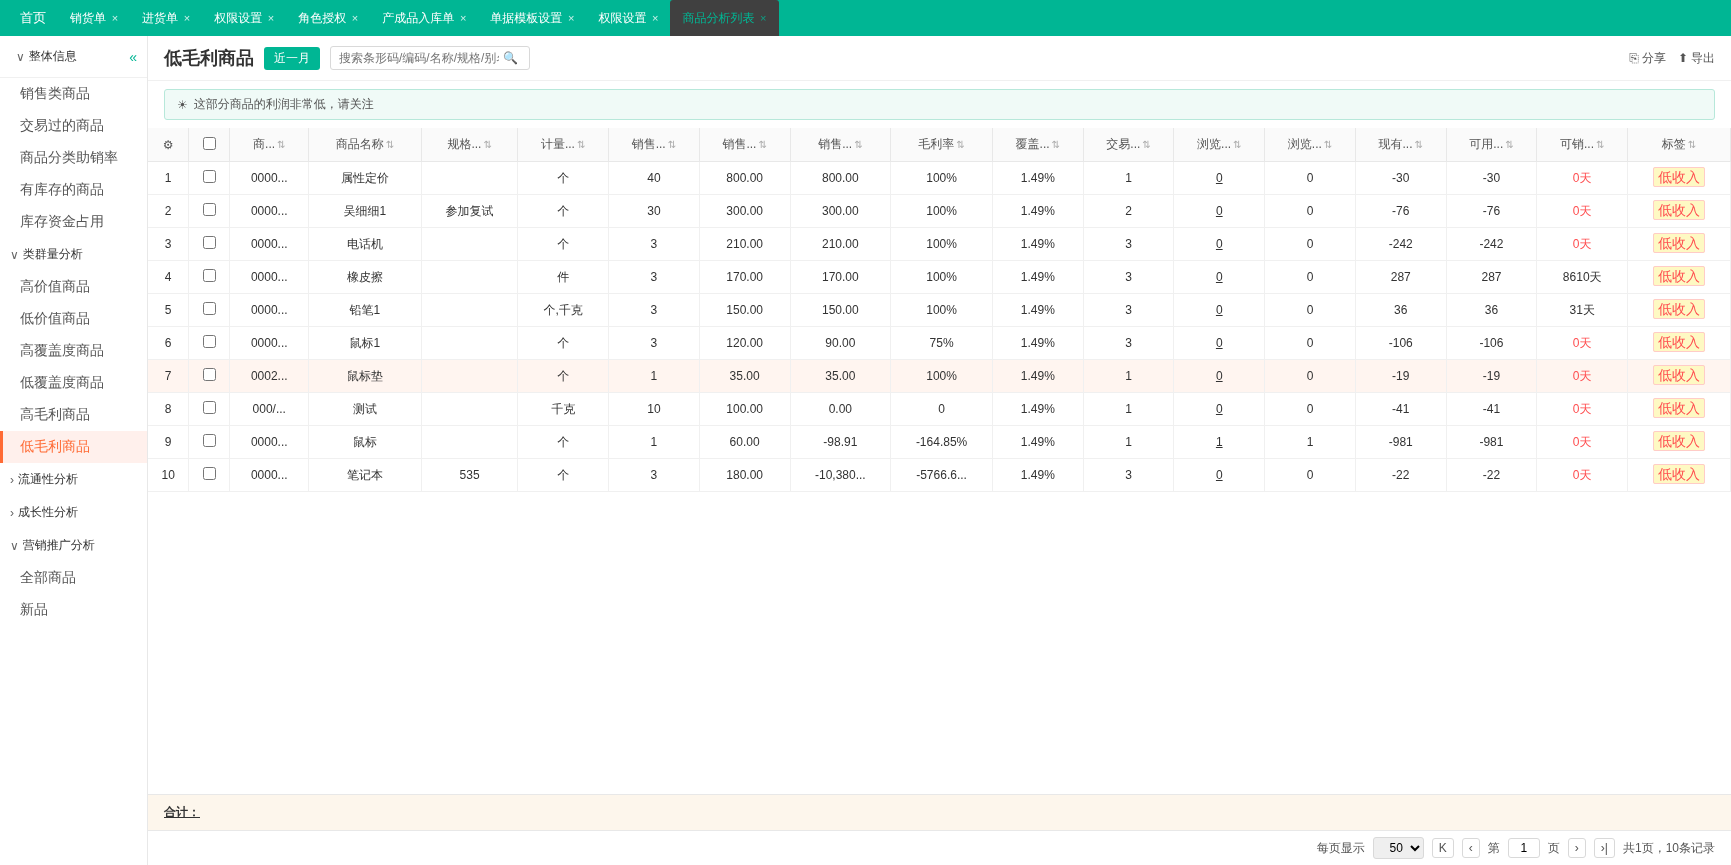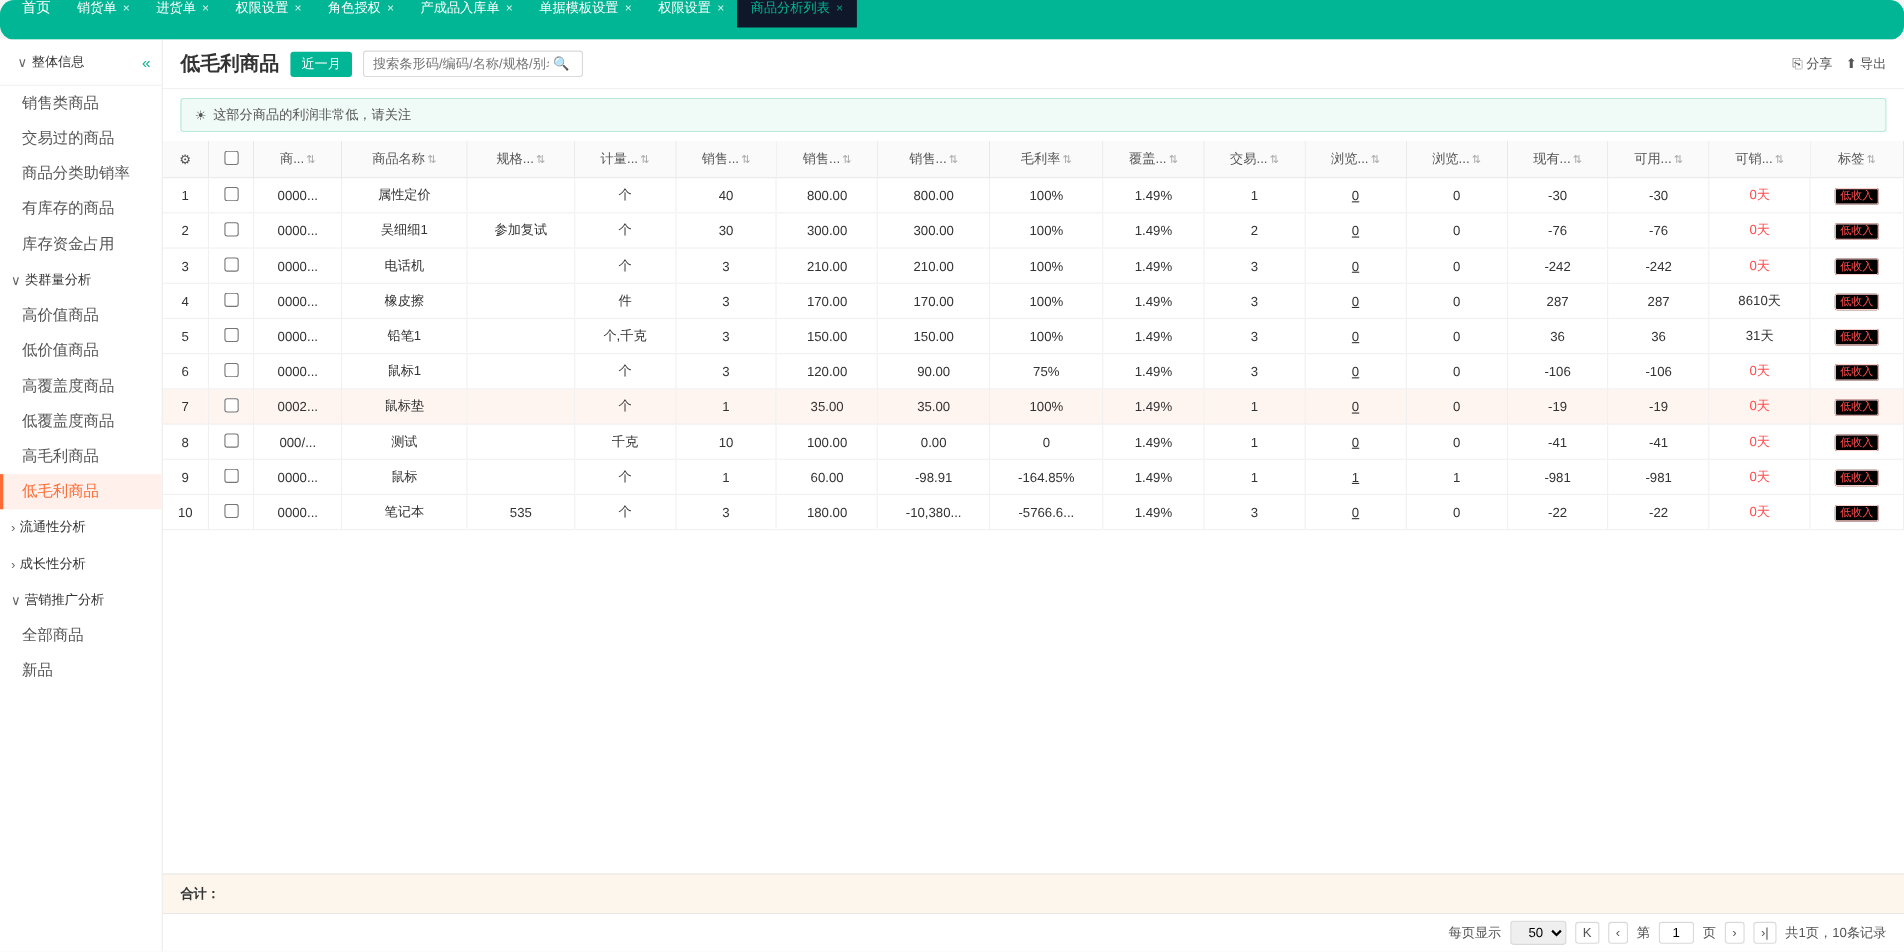--- a/index.html
+++ b/index.html
@@ -2,37 +2,36 @@
 <html><head>
   <meta charset="utf-8">
   <style>
     * { box-sizing: border-box; margin: 0; padding: 0; font-family: "Microsoft YaHei", "微软雅黑", sans-serif; font-size: 12px; }
     body { background: #f5f5f5; overflow-x: hidden; }
 
     
     .top-nav {
       background: #00b694;
       display: flex;
-      align-items: flex-end;
+      align-items: flex-start;
       height: 36px;
-      padding: 11px 8px;
+      padding: 0 8px;
       color: #fff;
       flex-shrink: 0;
-      border-radius: 13px;
     }
     .nav-item {
       padding: 0 12px;
       height: 36px;
       line-height: 36px;
       cursor: pointer;
       white-space: nowrap;
       color: #fff;
       font-size: 13px;
     }
-    .nav-item.active { background: #0f172a; color: #00b694; border-radius: 3px 3px 0 0; }
+    .nav-item.active { background: #404040; color: #00b694; border-radius: 3px 3px 0 0; }
     .nav-close { margin-left: 2px; font-size: 11px; opacity: 0.8; }
 
     
     .main-layout {
       display: flex;
       height: calc(100vh - 36px);
     }
 
     
     .sidebar {
@@ -170,41 +169,41 @@
     tbody td {
       padding: 7px 6px;
       text-align: center;
       color: #333;
       border-right: 1px solid #f0f0f0;
       white-space: nowrap;
     }
     tbody td.text-left { text-align: center; }
     .tag-red {
       color: #ff4d4f;
-      background: #000000;
+      background: #fef9c3;
       border: 1px solid #ffccc7;
       border-radius: 2px;
       padding: 1px 4px;
-      font-size: 10px;
+      font-size: 14px;
     }
     .link-underline { text-decoration: underline; color: #333; }
     .red-text { color: #ff4d4f; }
 
     
     .footer-totals {
       background: #fdf6ec;
       border-top: 1px solid #e8e8e8;
       display: flex;
       align-items: center;
       padding: 6px 16px;
       font-size: 12px;
       color: #333;
       min-height: 36px;
     }
-    .footer-totals .label { margin-right: 20px; font-weight: bold; }
+    .footer-totals .label { margin-right: 20px; font-weight: bold; text-decoration: underline; }
 
     
     .pagination-bar {
       display: flex;
       align-items: center;
       justify-content: flex-end;
       padding: 6px 16px;
       border-top: 1px solid #e8e8e8;
       gap: 8px;
       background: #fff;

